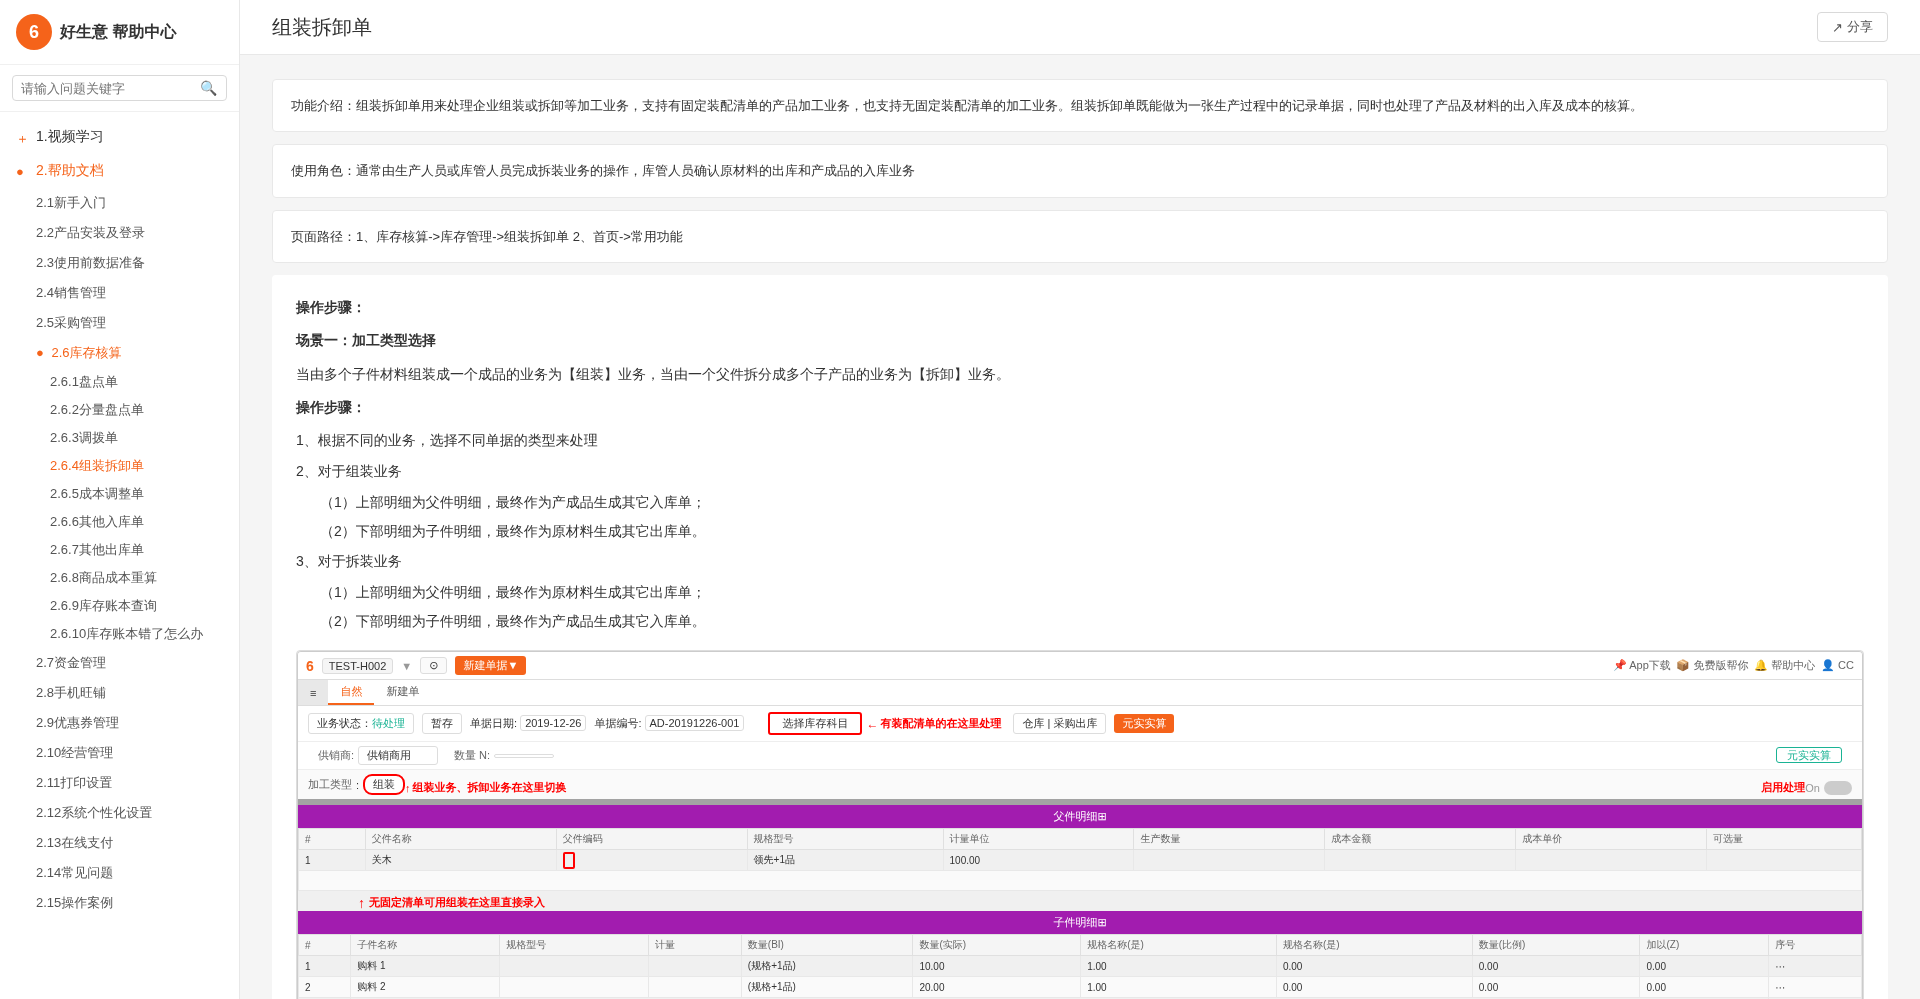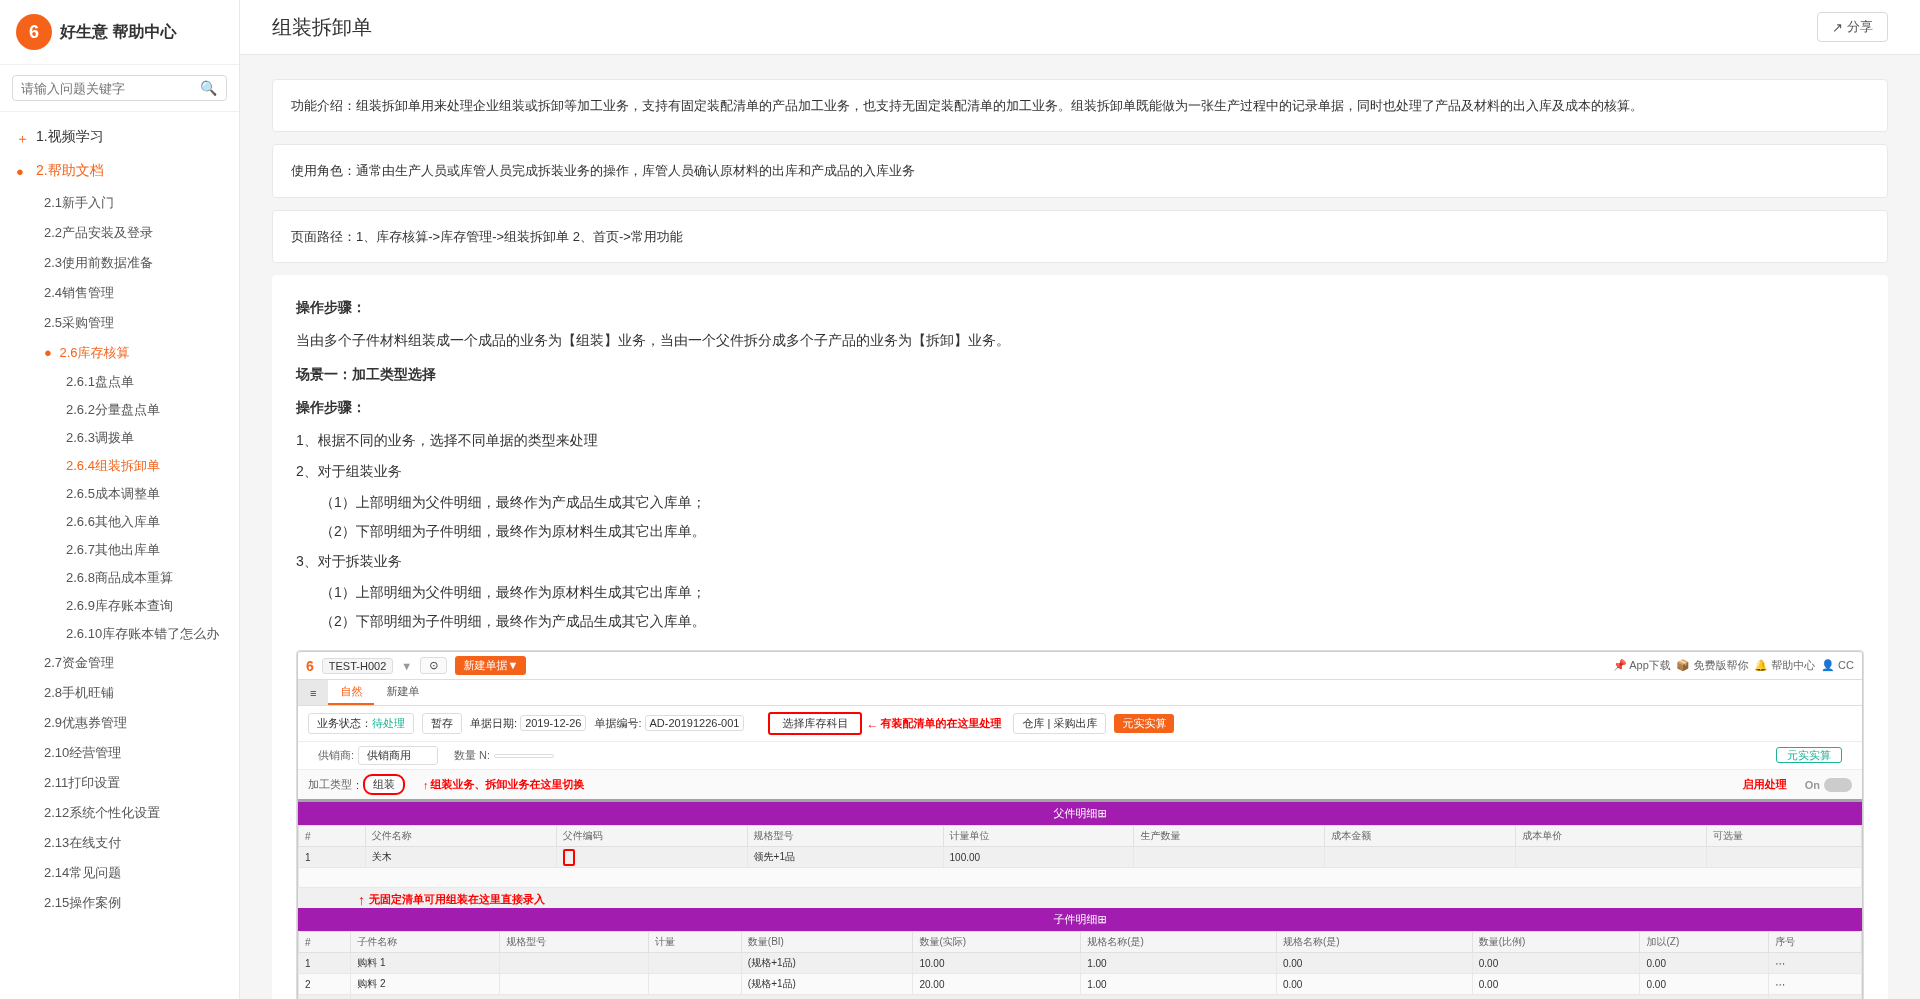--- a/index.html
+++ b/index.html
@@ -77,21 +77,21 @@
       font-size: 13px;
       flex-shrink: 0;
     }
     .nav-item-parent.open-parent {
       color: #f5631a;
     }
     .nav-item-parent.open-parent .plus-icon {
       
     }
     .nav-children {
-      padding-left: 8px;
+      padding-left: 0;
     }
     .nav-child-item {
       padding: 6px 16px 6px 36px;
       cursor: pointer;
       font-size: 13px;
       color: #555;
     }
     .nav-child-subitem {
       padding: 5px 16px 5px 50px;
       cursor: pointer;
@@ -305,22 +305,22 @@
     </div>
     <div class="info-block">
       <span>使用角色：通常由生产人员或库管人员完成拆装业务的操作，库管人员确认原材料的出库和产成品的入库业务</span>
     </div>
     <div class="info-block">
       <span>页面路径：1、库存核算-&gt;库存管理-&gt;组装拆卸单 2、首页-&gt;常用功能</span>
     </div>
 
     <div class="content-section">
       <p><strong>操作步骤：</strong></p>
+      <p><strong>场景一：加工类型选择</strong></p>
       <p>当由多个子件材料组装成一个成品的业务为【组装】业务，当由一个父件拆分成多个子产品的业务为【拆卸】业务。</p>
-      <p><strong>场景一：加工类型选择</strong></p>
       <p><strong>操作步骤：</strong></p>
       <div class="steps-list">
         <div class="step-item">1、根据不同的业务，选择不同单据的类型来处理</div>
         <div class="step-item">2、对于组装业务</div>
         <div class="sub-step">（1）上部明细为父件明细，最终作为产成品生成其它入库单；</div>
         <div class="sub-step">（2）下部明细为子件明细，最终作为原材料生成其它出库单。</div>
         <div class="step-item">3、对于拆装业务</div>
         <div class="sub-step">（1）上部明细为父件明细，最终作为原材料生成其它出库单；</div>
         <div class="sub-step">（2）下部明细为子件明细，最终作为产成品生成其它入库单。</div>
       </div>
@@ -378,34 +378,34 @@
             </div>
             <div style="font-size:11px;display:flex;align-items:center;gap:4px;">
               <span style="color:#666;">数量 N:</span>
               <span style="border:1px solid #ddd;padding:1px 8px;border-radius:3px;min-width:60px;"></span>
             </div>
             <div style="font-size:11px;margin-left:auto;">
               <span style="border:1px solid #1ab394;color:#1ab394;padding:1px 10px;border-radius:3px;cursor:pointer;">元实实算</span>
             </div>
           </div>
 
-          <div style="display:flex;align-items:center;padding:4px 10px;background:#fafafa;border-bottom:3px solid #a3a3a3;gap:18px;position:relative;">
+          <div style="display:flex;align-items:flex-end;padding:4px 10px;background:#fafafa;border-bottom:6px solid #a3a3a3;gap:0;position:relative;">
             <div style="font-size:11px;display:flex;align-items:center;gap:4px;">
               <span style="color:#666;">加工类型</span>:
               <span style="border:2px solid red;padding:1px 8px;border-radius:9px;background:#fff;">组装</span>
             </div>
             <div style="color:red;font-size:11px;font-weight:bold;display:flex;align-items:center;gap:2px;">
               <span>↑</span>
               <span>组装业务、拆卸业务在这里切换</span>
             </div>
             <div style="margin-left:auto;color:red;font-size:11px;font-weight:bold;">
               <span>启用处理</span>
             </div>
             <div style="font-size:11px;display:flex;align-items:center;gap:4px;">
-              <span style="color:#999;font-weight:bold;">On</span>
+              <span style="color:#999;">On</span>
               <span style="background:#ccc;border-radius:8px;width:28px;height:14px;display:inline-block;"></span>
             </div>
           </div>
 
           <div>
             <div class="sim-section-header">
               <span>父件明细</span>
               <span style="font-size:11px;cursor:pointer;">⊞</span>
             </div>
             <table class="sim-table">

